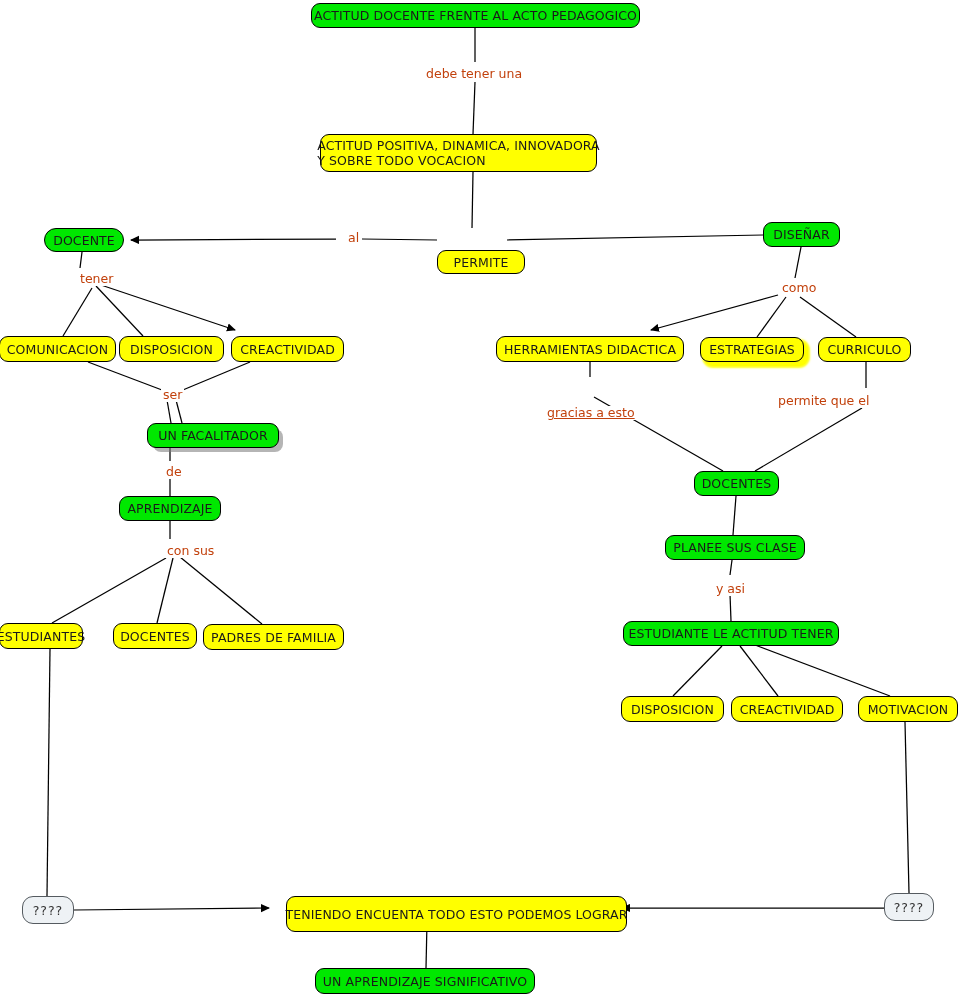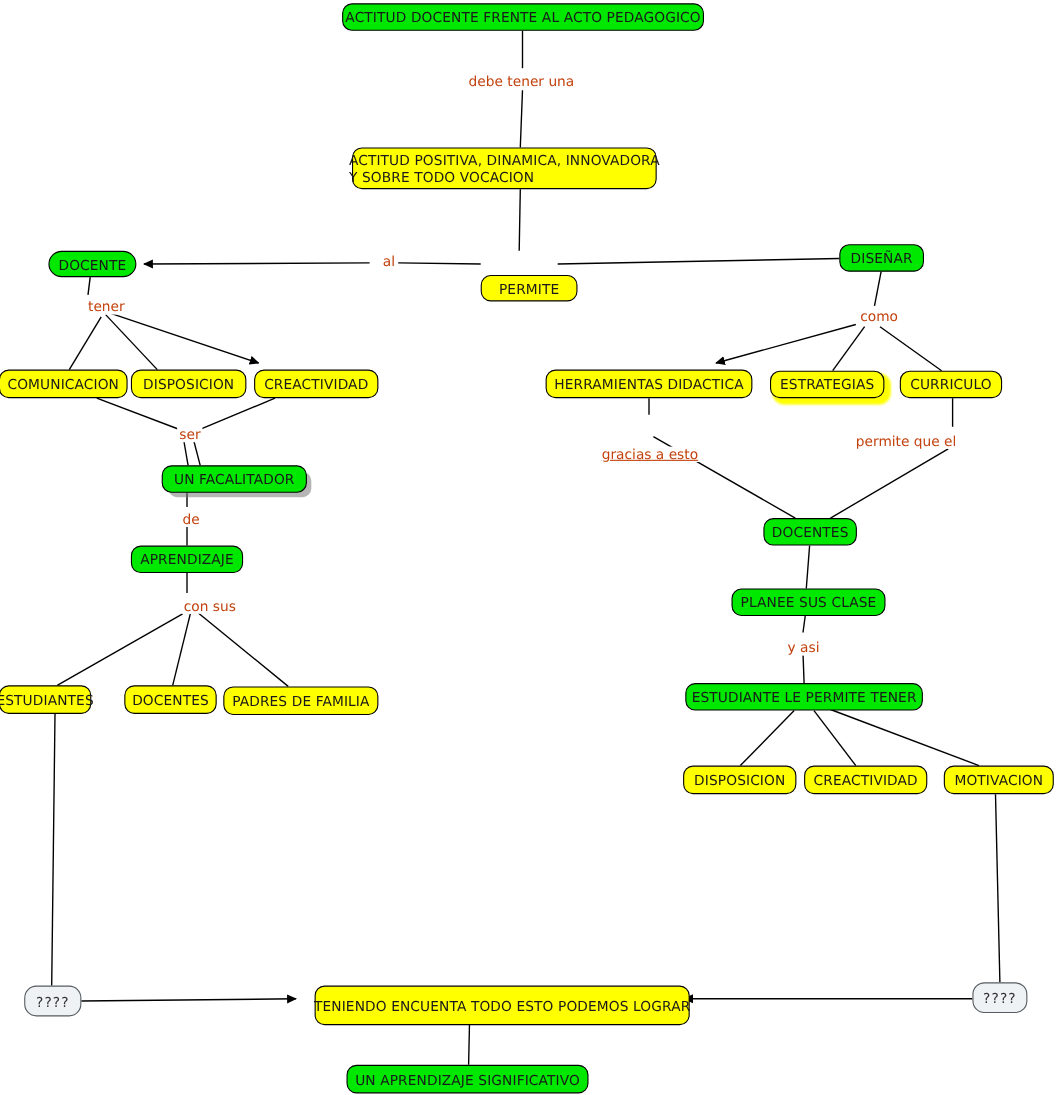--- a/index.html
+++ b/index.html
@@ -158,21 +158,21 @@
       <div class="node yellow" style="left: 496px; top: 336px; width: 188px; height: 26px;">HERRAMIENTAS DIDACTICA</div>
       <div class="node yellow sel-yellow" style="left: 700px; top: 337px; width: 104px; height: 25px;">ESTRATEGIAS</div>
       <div class="node yellow" style="left: 818px; top: 337px; width: 93px; height: 25px;">CURRICULO</div>
       <div class="node green sel-grey" style="left: 105px; top: 423px; width: 132px; height: 25px; margin-left: 42px;">UN FACALITADOR</div>
       <div class="node green" style="left: 119px; top: 496px; width: 102px; height: 25px;">APRENDIZAJE</div>
       <div class="node green" style="left: 694px; top: 471px; width: 85px; height: 25px;">DOCENTES</div>
       <div class="node green" style="left: 665px; top: 535px; width: 140px; height: 25px;">PLANEE SUS CLASE</div>
       <div class="node yellow" style="left: -1px; top: 623px; width: 84px; height: 26px;">ESTUDIANTES</div>
       <div class="node yellow" style="left: 113px; top: 623px; width: 84px; height: 26px;">DOCENTES</div>
       <div class="node yellow" style="left: 203px; top: 624px; width: 141px; height: 26px;">PADRES DE FAMILIA</div>
-      <div class="node green" style="left: 623px; top: 621px; width: 216px; height: 25px;">ESTUDIANTE LE PERMITE TENER</div>
+      <div class="node green" style="left: 623px; top: 621px; width: 216px; height: 25px;">ESTUDIANTE LE ACTITUD TENER</div>
       <div class="node yellow" style="left: 621px; top: 696px; width: 103px; height: 26px;">DISPOSICION</div>
       <div class="node yellow" style="left: 731px; top: 696px; width: 112px; height: 26px;">CREACTIVIDAD</div>
       <div class="node yellow" style="left: 858px; top: 696px; width: 100px; height: 26px;">MOTIVACION</div>
       <div class="node unknown" style="left: 22px; top: 896px; width: 52px; height: 28px;">????</div>
       <div class="node unknown" style="left: 884px; top: 893px; width: 50px; height: 28px;">????</div>
       <div class="node yellow" style="left: 286px; top: 896px; width: 341px; height: 36px;">TENIENDO ENCUENTA TODO ESTO PODEMOS LOGRAR</div>
       <div class="node green" style="left: 315px; top: 968px; width: 220px; height: 26px;">UN APRENDIZAJE SIGNIFICATIVO</div>
     </div>
   <div id="labels-layer">
       <div class="link-label" style="left: 424px; top: 67px;">debe tener una</div>

